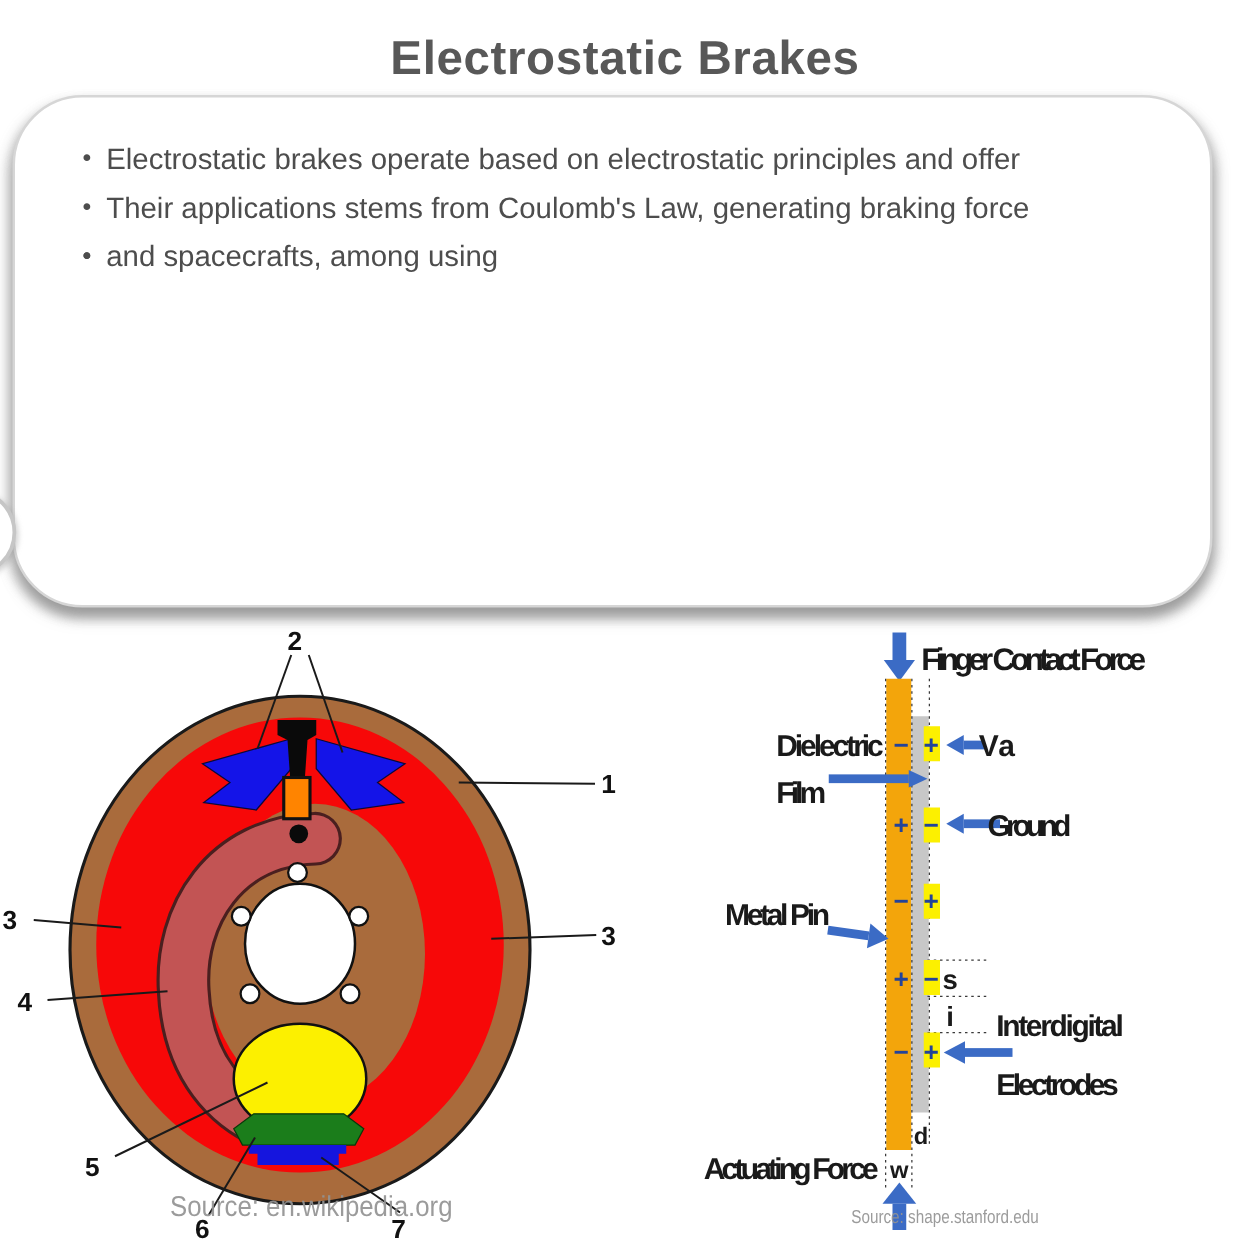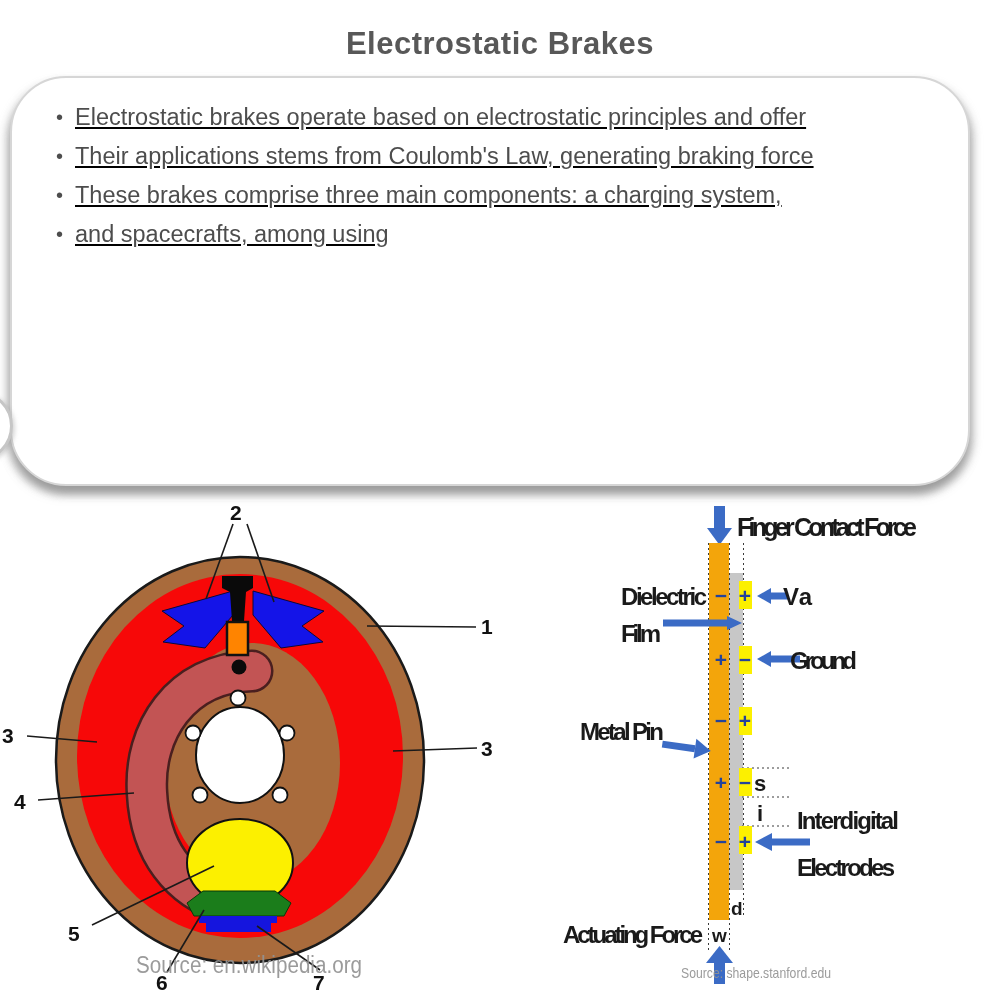--- a/index.html
+++ b/index.html
@@ -2,30 +2,30 @@
 <html><head>
 <meta charset="utf-8">
 <style>
   html,body{margin:0;padding:0;}
   body{
     width:1000px;height:1000px;position:relative;overflow:hidden;
     background:#ffffff;font-family:"Liberation Sans", sans-serif;
   }
   .page-title{
     position:absolute;top:26px;left:0;width:1000px;text-align:center;
-    font-size:31px;font-weight:600;color:#585858;letter-spacing:.5px;
+    font-size:38px;font-weight:600;color:#585858;letter-spacing:.5px;
   }
   .infobox{
     position:absolute;left:10px;top:76px;width:956px;height:406px;
     background:#fff;border:2px solid #d6d6d6;border-radius:56px;
     box-shadow:0 9px 10px rgba(125,125,125,.55),
                -4px 6px 9px rgba(150,150,150,.38),
                4px 6px 9px rgba(150,150,150,.38);
   }
-  .bullet-list{list-style:none;margin:4px;padding:22px 30px 0 38px;text-decoration:underline;}
+  .bullet-list{list-style:none;margin:14px;padding:22px 30px 0 38px;}
   .bullet-list li{
     position:relative;padding-left:21px;margin-bottom:12px;
     font-size:23.5px;line-height:27px;color:#4d4d4d;font-weight:500;
   }
   .bullet-list li::before{
     content:"•";position:absolute;left:2px;top:0;color:#4d4d4d;font-size:20px;
   }
   .bullet-line{display:block;}
   .edge-bubble{
     position:absolute;left:-57px;top:391px;width:64px;height:64px;
@@ -43,21 +43,20 @@
 
 <div class="infobox">
   <ul class="bullet-list">
     <li>
       <span class="bullet-line">Electrostatic brakes operate based on electrostatic principles and offer</span>
     </li>
     <li>
       <span class="bullet-line">Their applications stems from Coulomb's Law, generating braking force</span>
     </li>
     <li>
-      <span class="bullet-line">These brakes comprise three main components: a charging system,</span>
     </li>
     <li>
       <span class="bullet-line">and spacecrafts, among using</span>
     </li>
   </ul>
 </div>
 
 <div class="edge-bubble"></div>
 
 <svg class="diagram" style="left:0;top:490px" width="520" height="510" viewBox="0 490 520 510">

